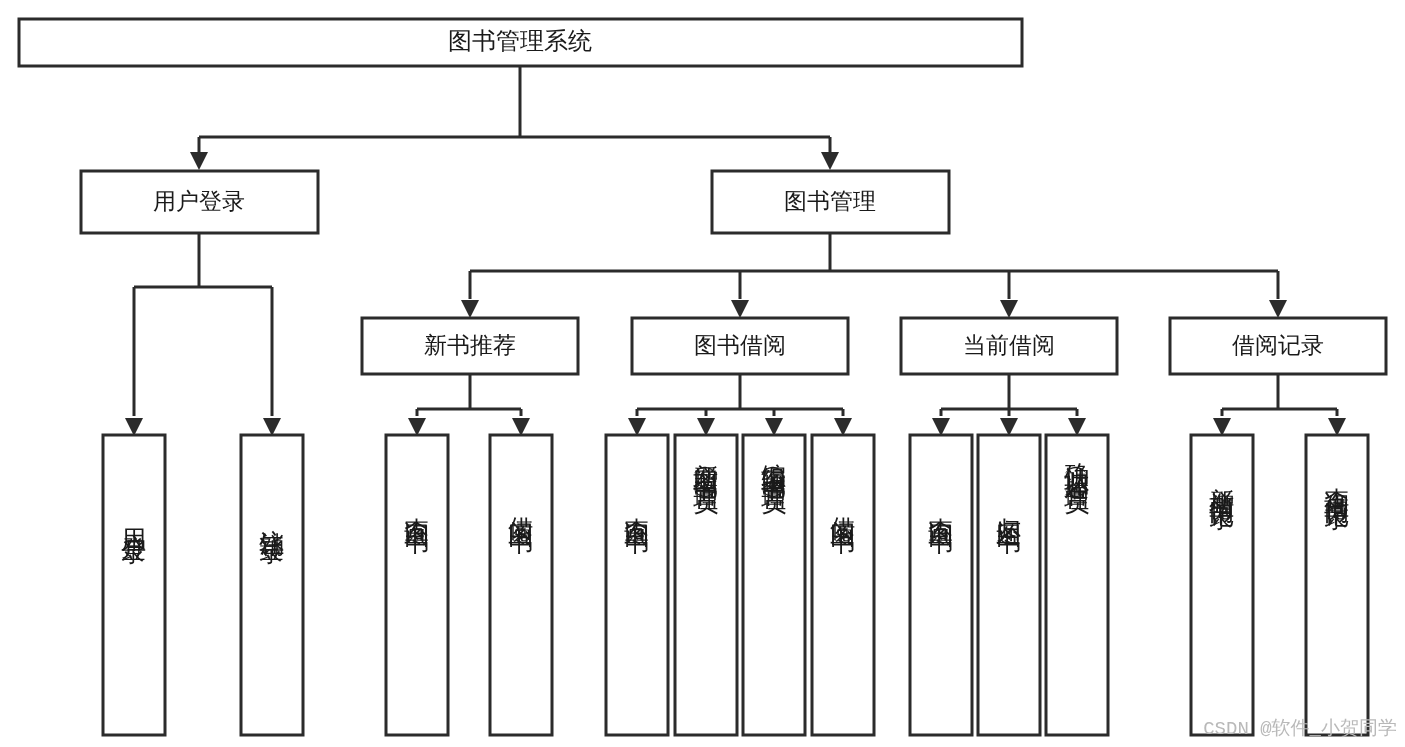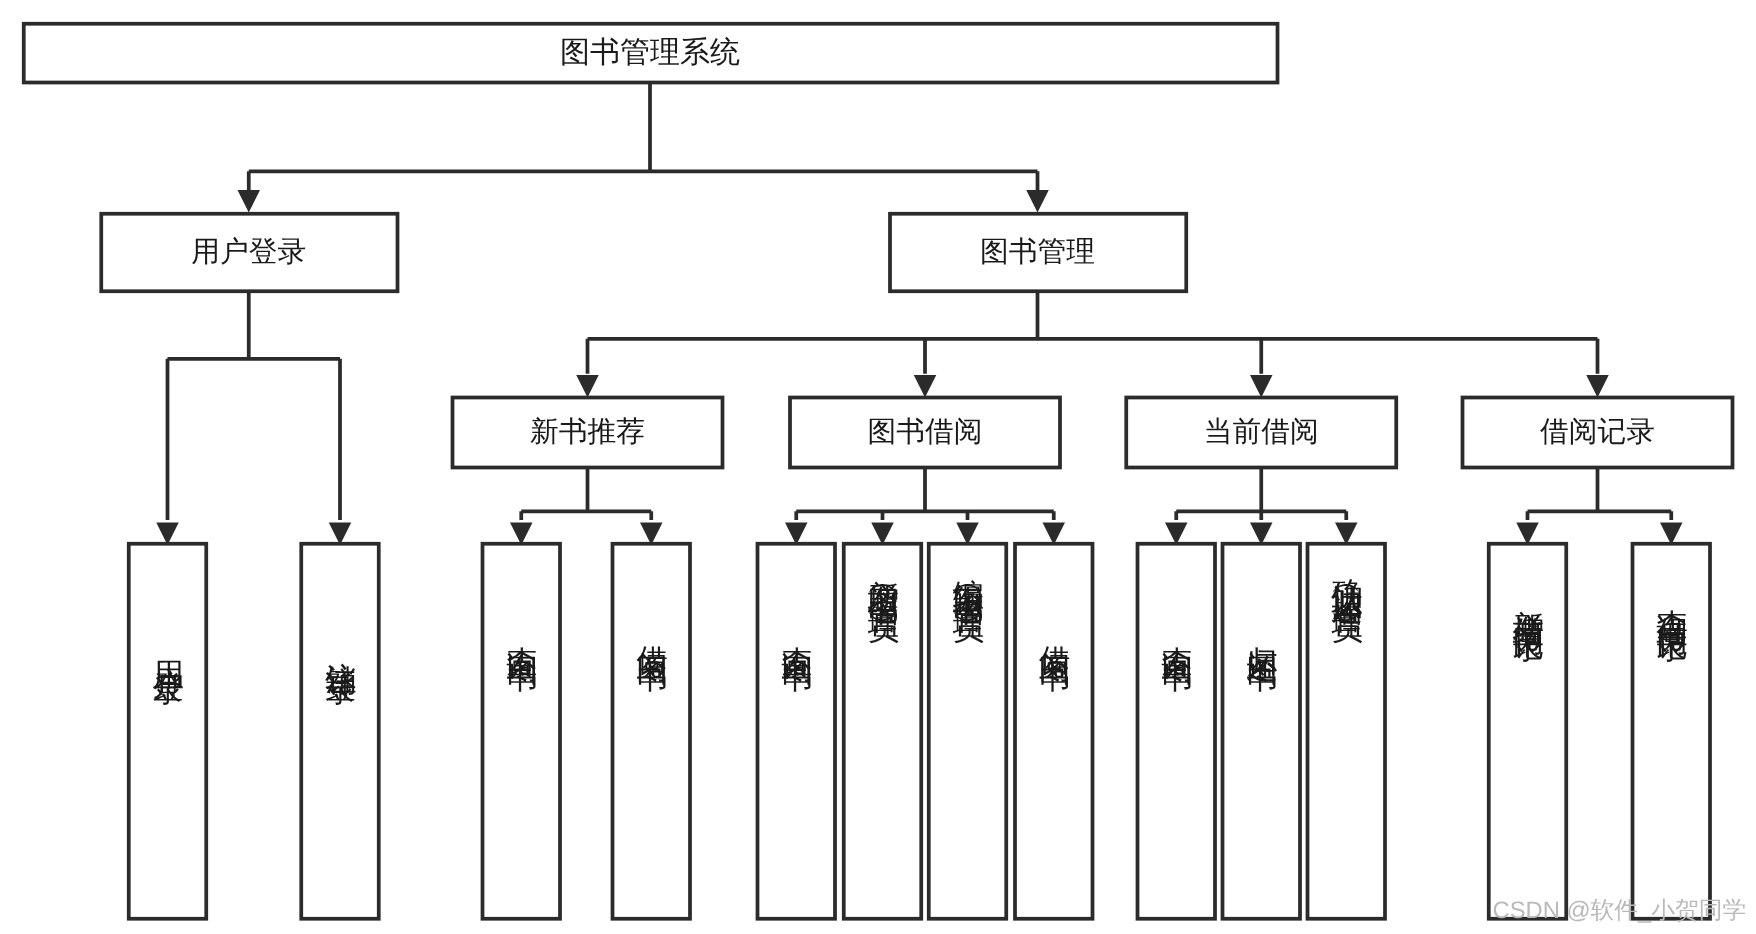--- a/index.html
+++ b/index.html
@@ -68,21 +68,21 @@
     font-size: 25px;
     line-height: 1.05;
     color: #1a1a1a;
     letter-spacing: 4px;
     white-space: nowrap;
   }
   .watermark {
     position: absolute;
     right: 8px;
     bottom: 6px;
-    font-family: Liberation Sans, sans-serif;
+    font-family: Liberation Mono, monospace;
     font-size: 19px;
     color: #b9b9b9;
     white-space: nowrap;
     user-select: none;
     text-align: center;
   }
 </style>
 </head>
 <body>
 

